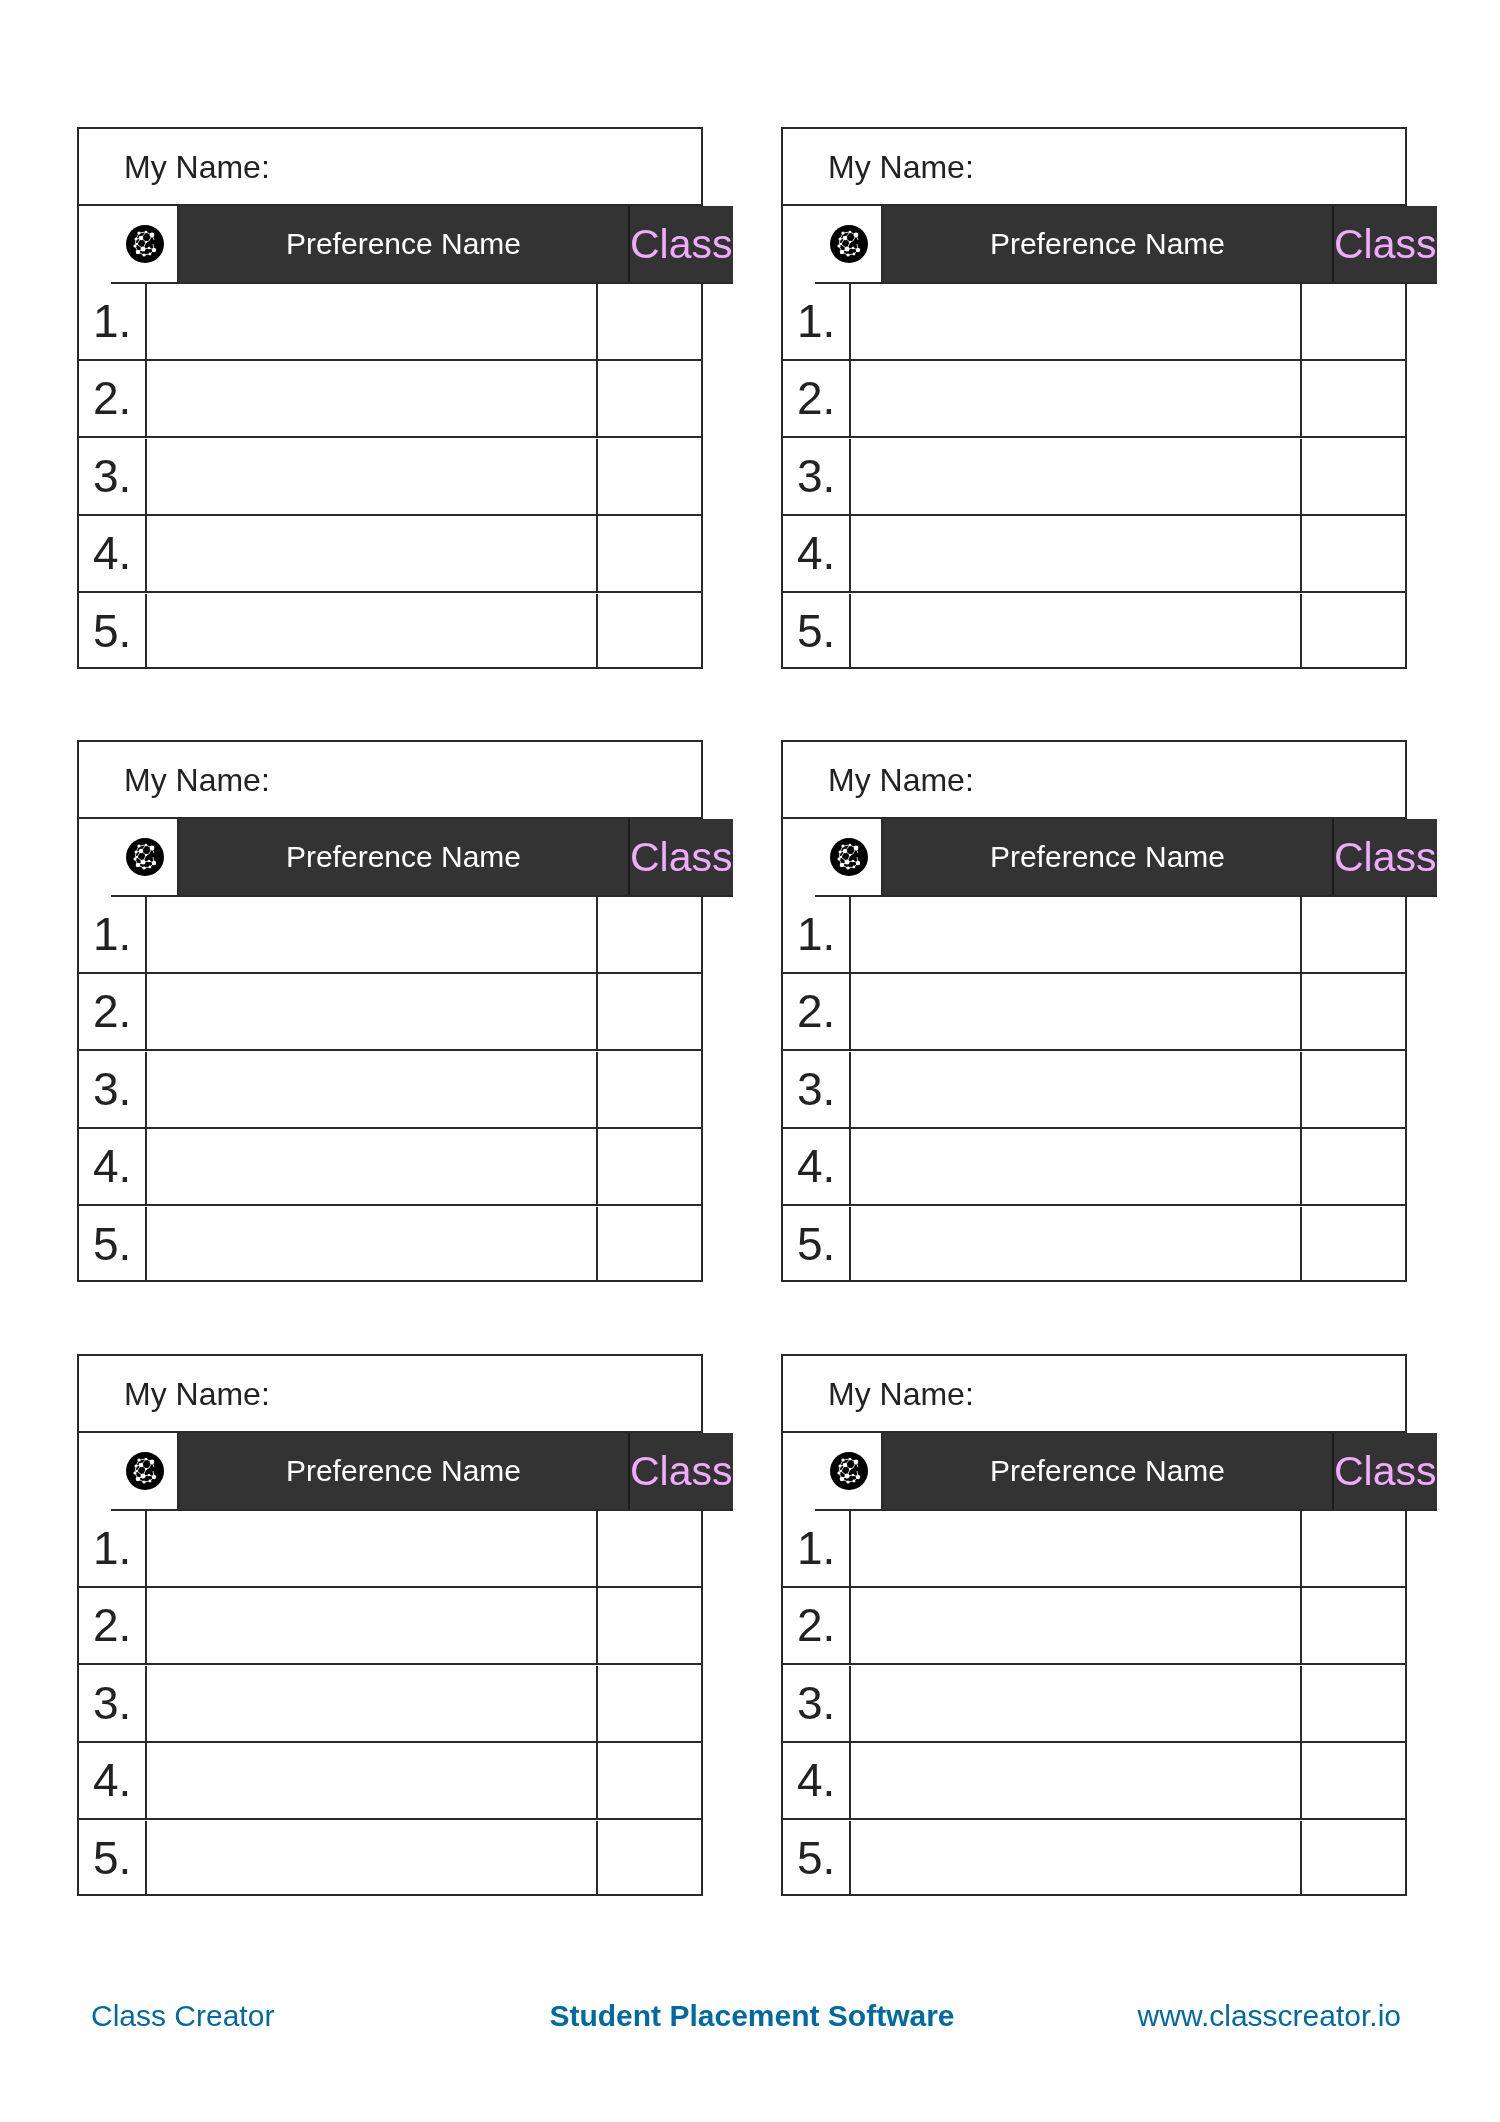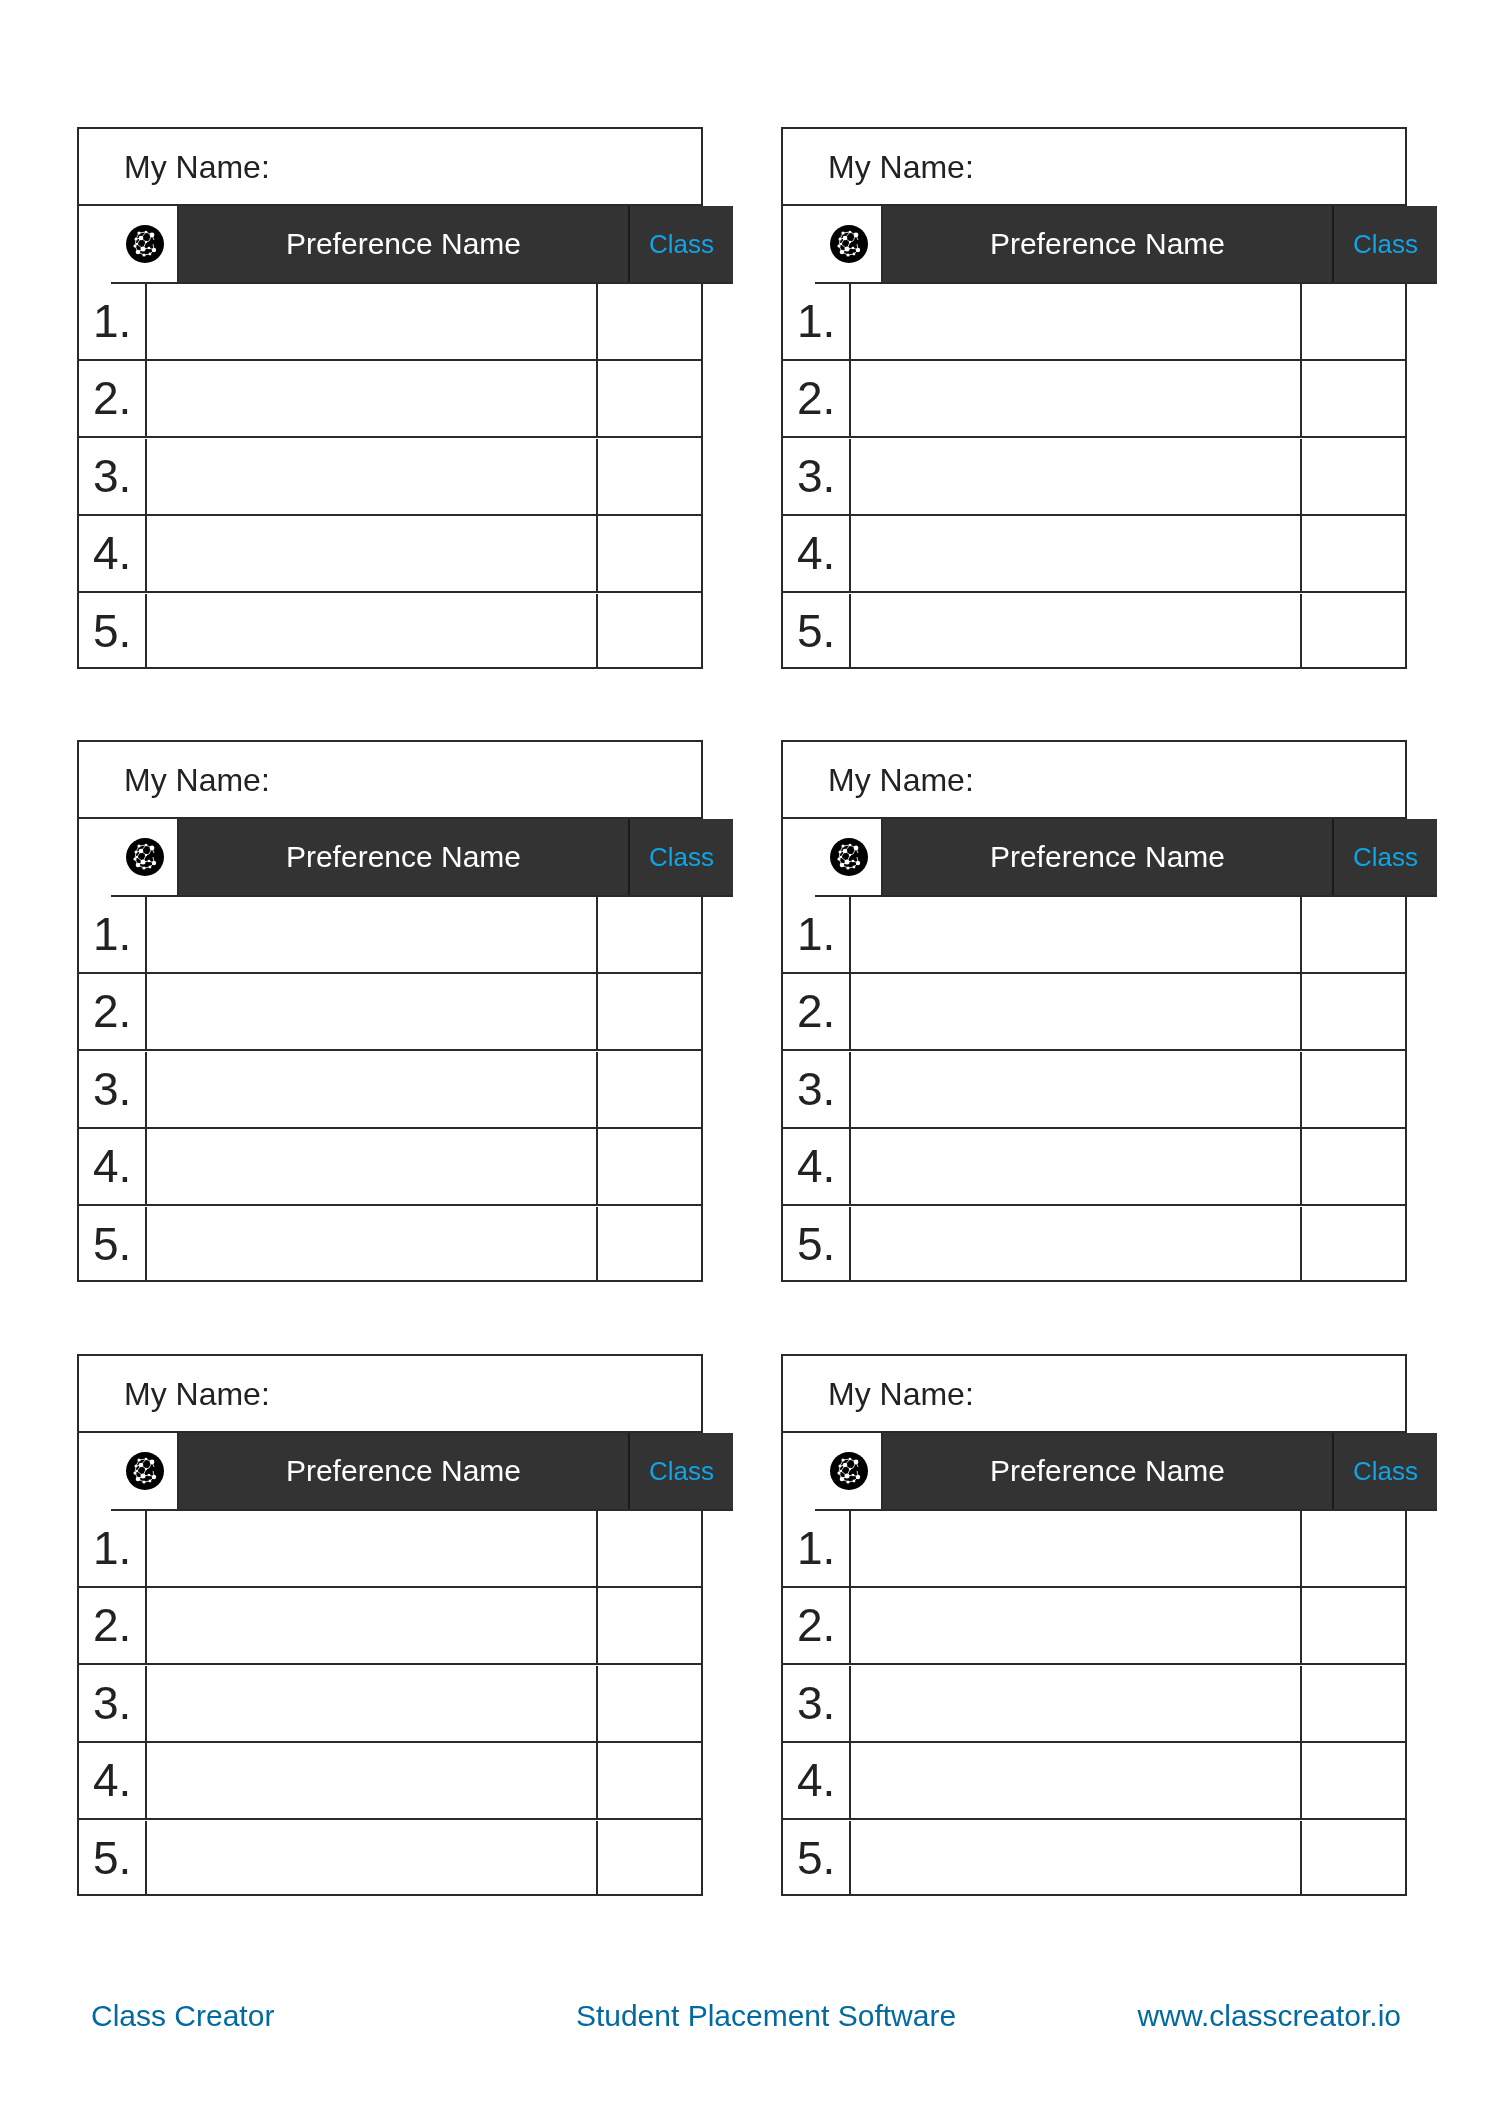--- a/index.html
+++ b/index.html
@@ -75,24 +75,23 @@
       line-height: 76px;
       text-align: center;
       border-right: 2px solid #1a1a1a;
       box-sizing: content-box;
     }
     .class-head {
       position: absolute;
       left: 519px; top: 0;
       width: 103px; height: 76px;
       background: #333333;
-      color: #0ea5e9;
-      font-size: 26px;
+      color: #f0abfc;
+      font-size: 41px;
       line-height: 76px;
-      text-align: center;
     }
     .row {
       position: absolute;
       left: 0;
       width: 622px;
       height: 77px;
       box-sizing: border-box;
       border-bottom: 2px solid #2a2a2a;
     }
     .row.last { border-bottom: none; }
@@ -126,21 +125,21 @@
     .footer-item {
       position: absolute;
       top: 1998px;
       font-size: 30px;
       line-height: 36px;
       color: #0369a1;
       white-space: nowrap;
     }
     .footer-left { left: 91px; }
     .footer-center { left: 0; width: 1500px; text-align: center; padding-left: 0; }
-    .footer-center span { position: relative; left: 16px; }
+    .footer-center span { position: relative; left: 2px; font-weight: bold; }
     .footer-right { right: 99px; }
   </style>
 </head>
 <body>
 
 <div id="sheet">
     <div class="card" style="left: 77px; top: 127px;">
     <div class="name-row">
       <span class="name-label">My Name:</span>
     </div>

